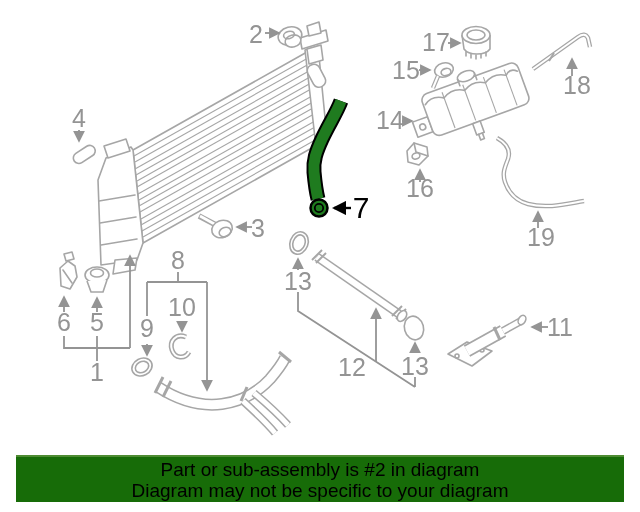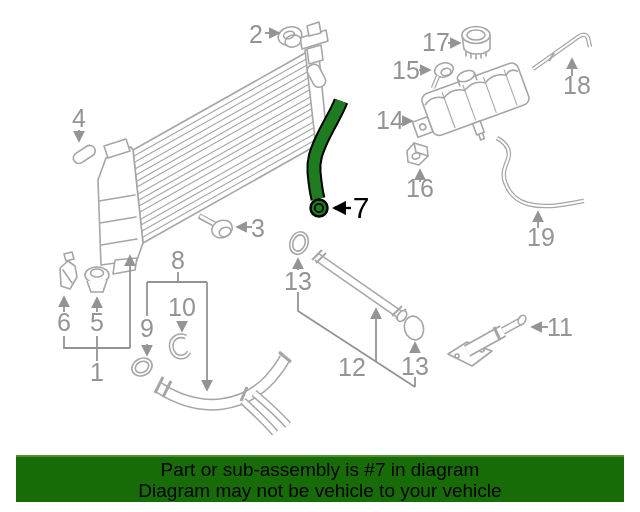--- a/index.html
+++ b/index.html
@@ -278,16 +278,16 @@
     <line class="lead" x1="538" y1="228" x2="538" y2="212" marker-end="url(#ag)"></line>
     <text class="lbl" x="541" y="246">19</text>
   </g>
   <g>
     <line class="lead" x1="548" y1="327" x2="532" y2="327" marker-end="url(#ag)"></line>
     <text class="lbl" x="560" y="336">11</text>
   </g>
 </svg>
 
   <div class="banner">
-    <p>Part or sub-assembly is #7 in diagram</p>
-    <p>Diagram may not be vehicle to your vehicle</p>
+    <p>Part or sub-assembly is #2 in diagram</p>
+    <p>Diagram may not be specific to your diagram</p>
   </div>
 </div>
 
 </body></html>

